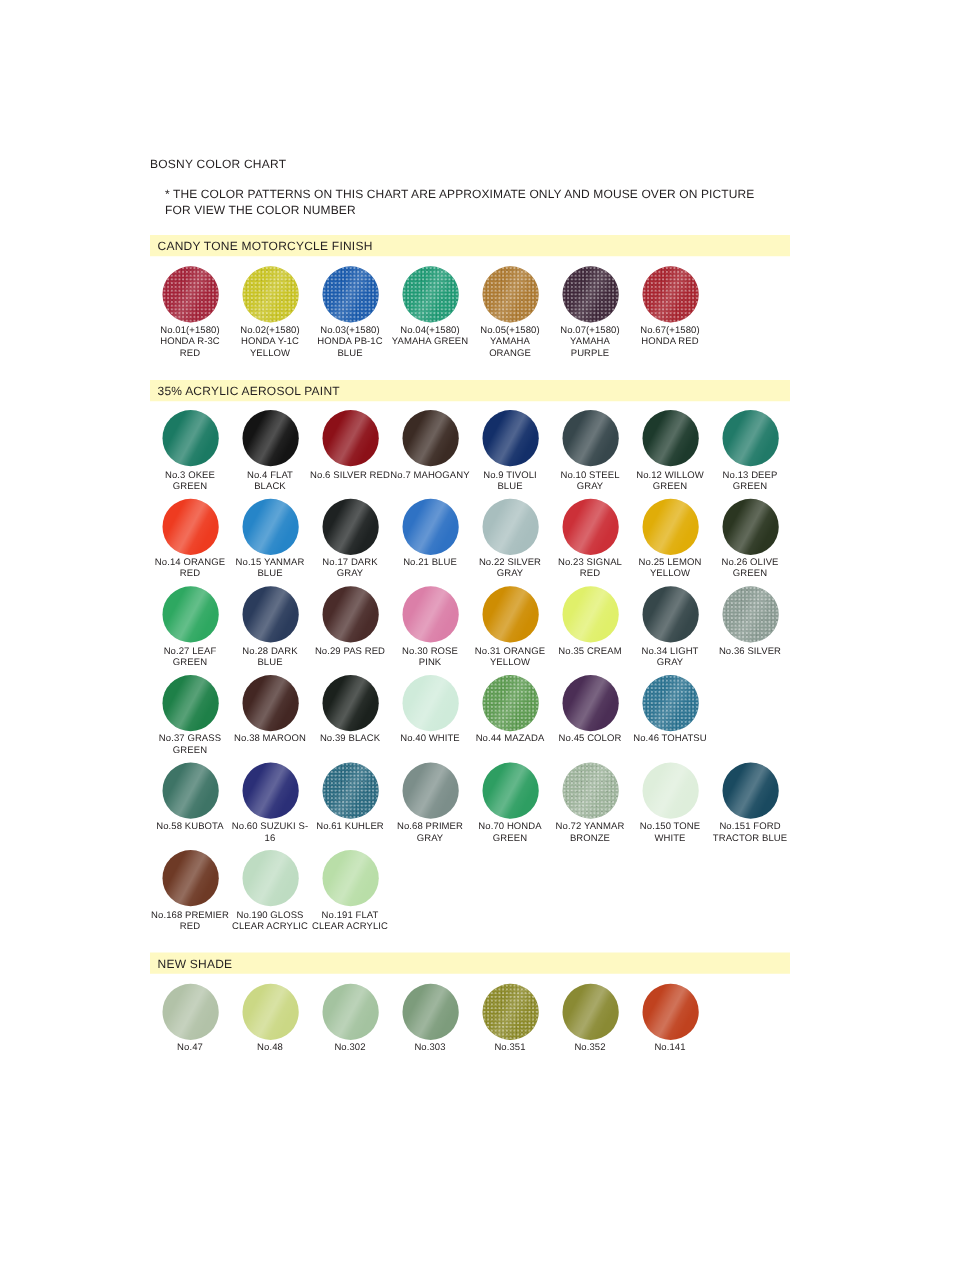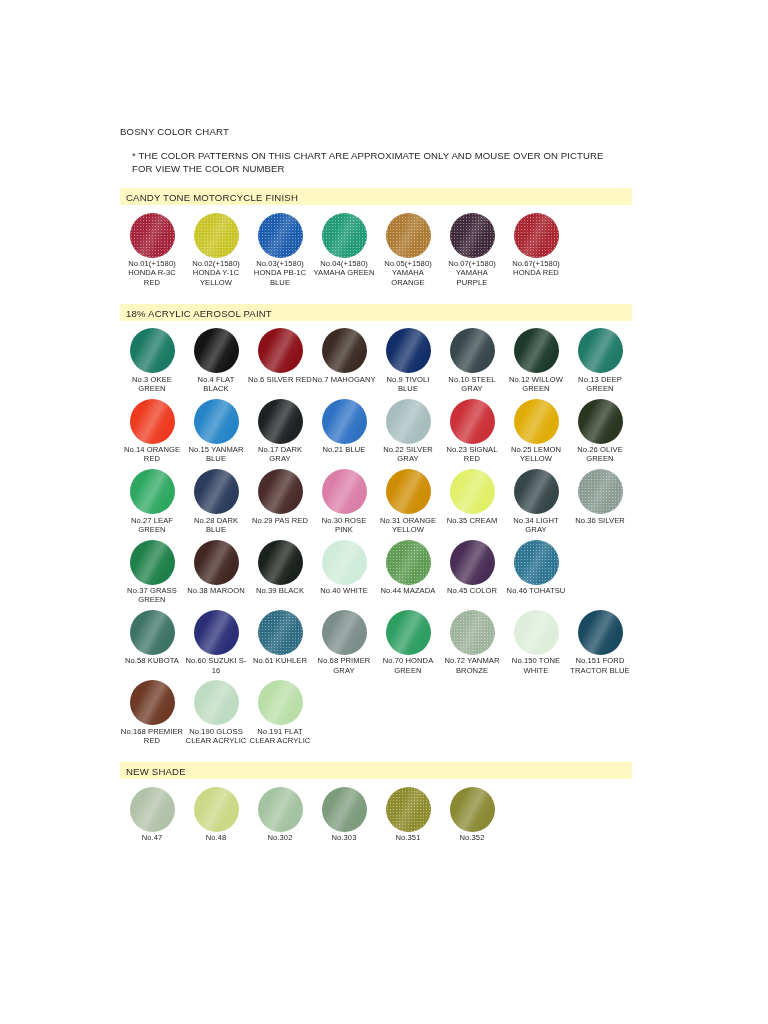--- a/index.html
+++ b/index.html
@@ -197,21 +197,21 @@
               <div class="cell">
                 <div class="dot-wrap">
                   <div class="dot metallic" style="background: rgb(168, 36, 47);"></div>
                 </div>
                 <div class="label">No.67(+1580) HONDA RED</div>
               </div>
             </div>
           </div>
         </div>
         <div class="section">
-          <div class="band">18% ACRYLIC AEROSOL PAINT</div>
+          <div class="band">35% ACRYLIC AEROSOL PAINT</div>
           <div class="rows">
             <div class="row">
               <div class="cell">
                 <div class="dot-wrap">
                   <div class="dot gloss" style="background: rgb(27, 122, 99);"></div>
                 </div>
                 <div class="label">No.3 OKEE GREEN</div>
               </div>
               <div class="cell">
                 <div class="dot-wrap">
@@ -505,19 +505,25 @@
                   <div class="dot metallic" style="background: rgb(140, 138, 42);"></div>
                 </div>
                 <div class="label">No.351</div>
               </div>
               <div class="cell">
                 <div class="dot-wrap">
                   <div class="dot gloss" style="background: rgb(138, 138, 52);"></div>
                 </div>
                 <div class="label">No.352</div>
               </div>
+              <div class="cell">
+                <div class="dot-wrap">
+                  <div class="dot gloss" style="background: rgb(192, 66, 31);"></div>
+                </div>
+                <div class="label">No.141</div>
+              </div>
             </div>
           </div>
         </div>
       </div>
 
   </div>
 </div>
 
 </body></html>

